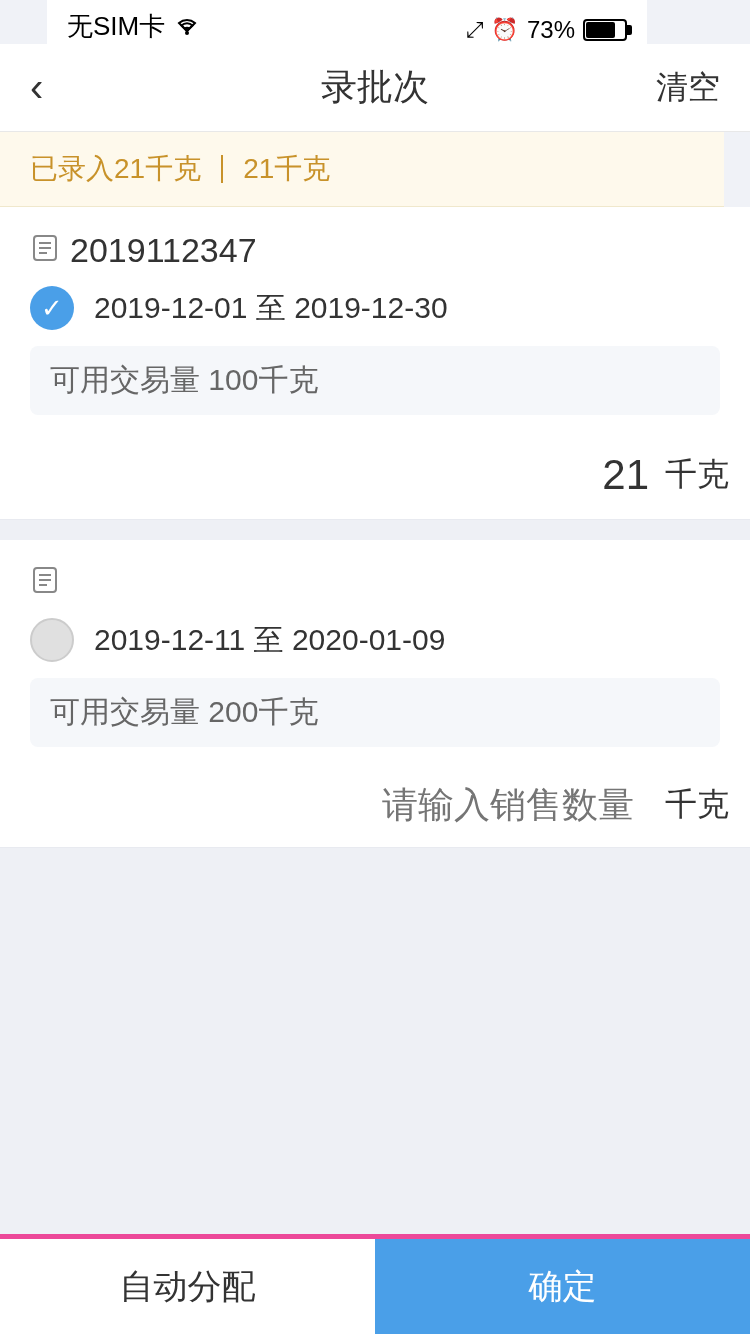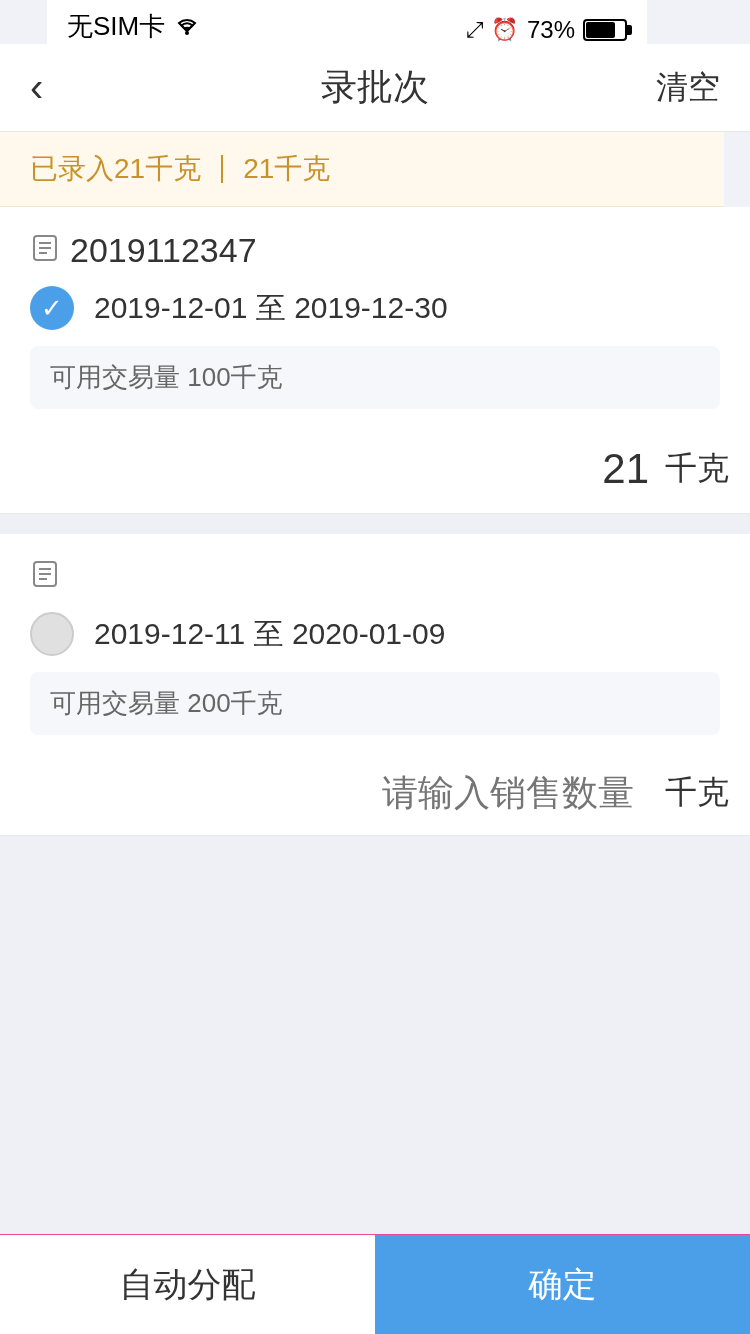--- a/index.html
+++ b/index.html
@@ -185,21 +185,21 @@
 
     .date-range {
       font-size: 30px;
       color: #333;
     }
 
     .available-qty {
       background: #f5f7fa;
       border-radius: 8px;
       padding: 14px 20px;
-      font-size: 26px;
+      font-size: 30px;
       color: #666;
       margin-bottom: 20px;
     }
 
     
     .input-row {
       display: flex;
       align-items: center;
       justify-content: flex-end;
       padding: 16px 21px 20px 30px;
@@ -244,21 +244,21 @@
 
     
     .bottom-buttons {
       width: 750px;
       height: 100px;
       display: flex;
       position: fixed;
       bottom: 0;
       left: 0;
       background: #fff;
-      border-top: 1px solid #ec4899;
+      border-top: 5px solid #ec4899;
     }
 
     .btn-auto {
       flex: 1;
       display: flex;
       align-items: center;
       justify-content: center;
       font-size: 34px;
       color: #333;
       background: #fff;

